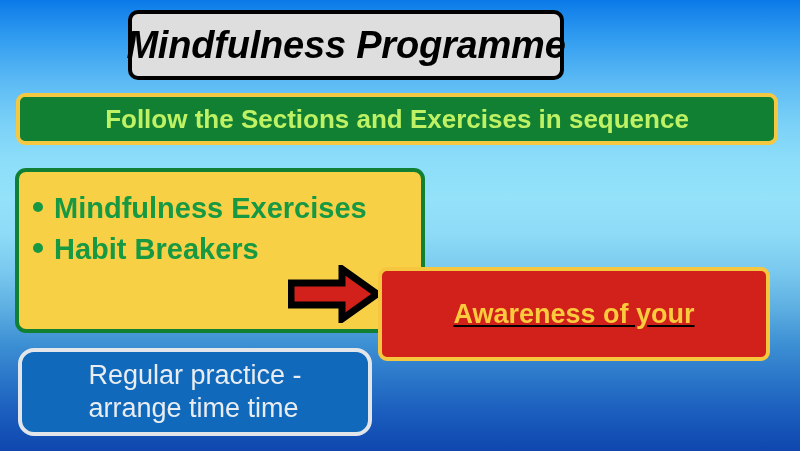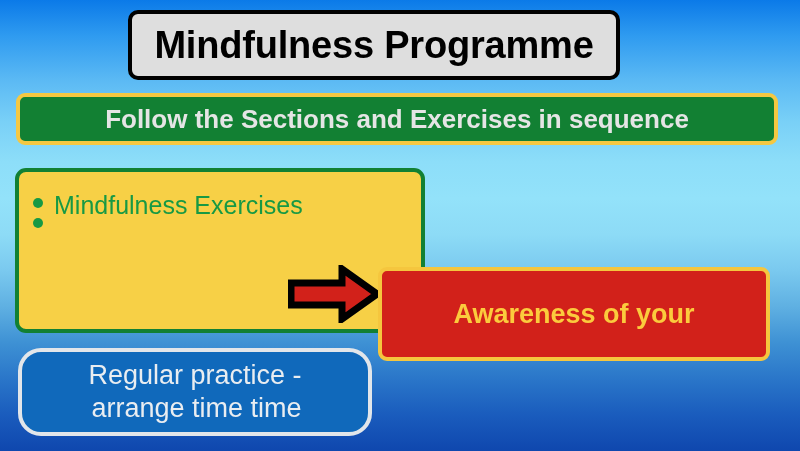--- a/index.html
+++ b/index.html
@@ -27,29 +27,30 @@
       #2a76c9 84%,
       #1a5cbd 92%,
       #0f47ae 100%);
   }
 
   
   #title-box {
     position: absolute;
     left: 128px;
     top: 10px;
-    width: 492px;
+    width: 436px;
     height: 70px;
     background: #dedede;
     border: 4px solid #000000;
     border-radius: 10px;
     display: flex;
     align-items: center;
     justify-content: center;
     box-sizing: border-box;
+    font-style: italic;
   }
   #title-box .txt {
     color: #000000;
     font-size: 38px;
     font-weight: bold;
     letter-spacing: -0.2px;
     line-height: 1;
     white-space: nowrap;
   }
 
@@ -62,21 +63,21 @@
     height: 52px;
     background: #128033;
     border: 4px solid #f5c842;
     border-radius: 9px;
     display: flex;
     align-items: center;
     justify-content: center;
     box-sizing: border-box;
   }
   #green-banner .txt {
-    color: #e5e5e5;
+    color: #bef264;
     font-size: 26px;
     font-weight: bold;
     line-height: 1;
     white-space: nowrap;
   }
 
   
   #yellow-box {
     position: absolute;
     left: 15px;
@@ -86,22 +87,22 @@
     background: #f7d046;
     border: 4px solid #128033;
     border-radius: 11px;
     box-sizing: border-box;
     padding: 16px 0 0 14px;
   }
   .bullet-row {
     display: flex;
     align-items: baseline;
     color: #179944;
-    font-size: 25px;
-    font-weight: normal;
+    font-size: 29px;
+    font-weight: bold;
     line-height: 1.42;
     white-space: nowrap;
     text-align: center;
   }
   .bullet-dot {
     display: inline-block;
     width: 10px;
     height: 10px;
     border-radius: 50%;
     background: #179944;
@@ -128,43 +129,44 @@
     width: 392px;
     height: 94px;
     background: #d2211a;
     border: 4px solid #f5c63e;
     border-radius: 9px;
     box-sizing: border-box;
     display: flex;
     align-items: center;
     justify-content: center;
     text-align: center;
+    text-decoration: underline;
   }
   #red-box .txt {
     color: #fbcb3d;
     font-size: 27px;
     font-weight: bold;
     line-height: 1.22;
   }
 
   
   #blue-box {
     position: absolute;
     left: 18px;
     top: 348px;
     width: 354px;
     height: 88px;
     background: #1069bb;
     border: 4px solid #e2e6ea;
-    border-radius: 23px;
-    box-sizing: border-box;
-    display: flex;
-    align-items: center;
-    justify-content: center;
-    text-align: right;
+    border-radius: 16px;
+    box-sizing: border-box;
+    display: flex;
+    align-items: center;
+    justify-content: center;
+    text-align: left;
   }
   #blue-box .txt {
     color: #e9edf1;
     font-size: 27px;
     font-weight: normal;
     line-height: 1.22;
   }
 </style>
 </head>
 <body>
@@ -179,20 +181,21 @@
     <span class="txt">Follow the Sections and Exercises in sequence</span>
   </div>
 
   <div id="yellow-box">
     <div class="bullet-row">
       <span class="bullet-dot"></span>
       <span>Mindfulness Exercises</span>
     </div>
     <div class="bullet-row">
       <span class="bullet-dot"></span>
+      <span>Habit Breakers</span>
     </div>
   </div>
 
   <svg id="arrow" viewBox="0 0 92 58">
     <polygon points="3,18 54,18 54,4 89,29 54,54 54,40 3,40" fill="#d2211a" stroke="#000000" stroke-width="7" stroke-linejoin="miter"></polygon>
   </svg>
 
   <div id="red-box">
     <span class="txt"><span>Awareness of your</span><br></span>
   </div>

